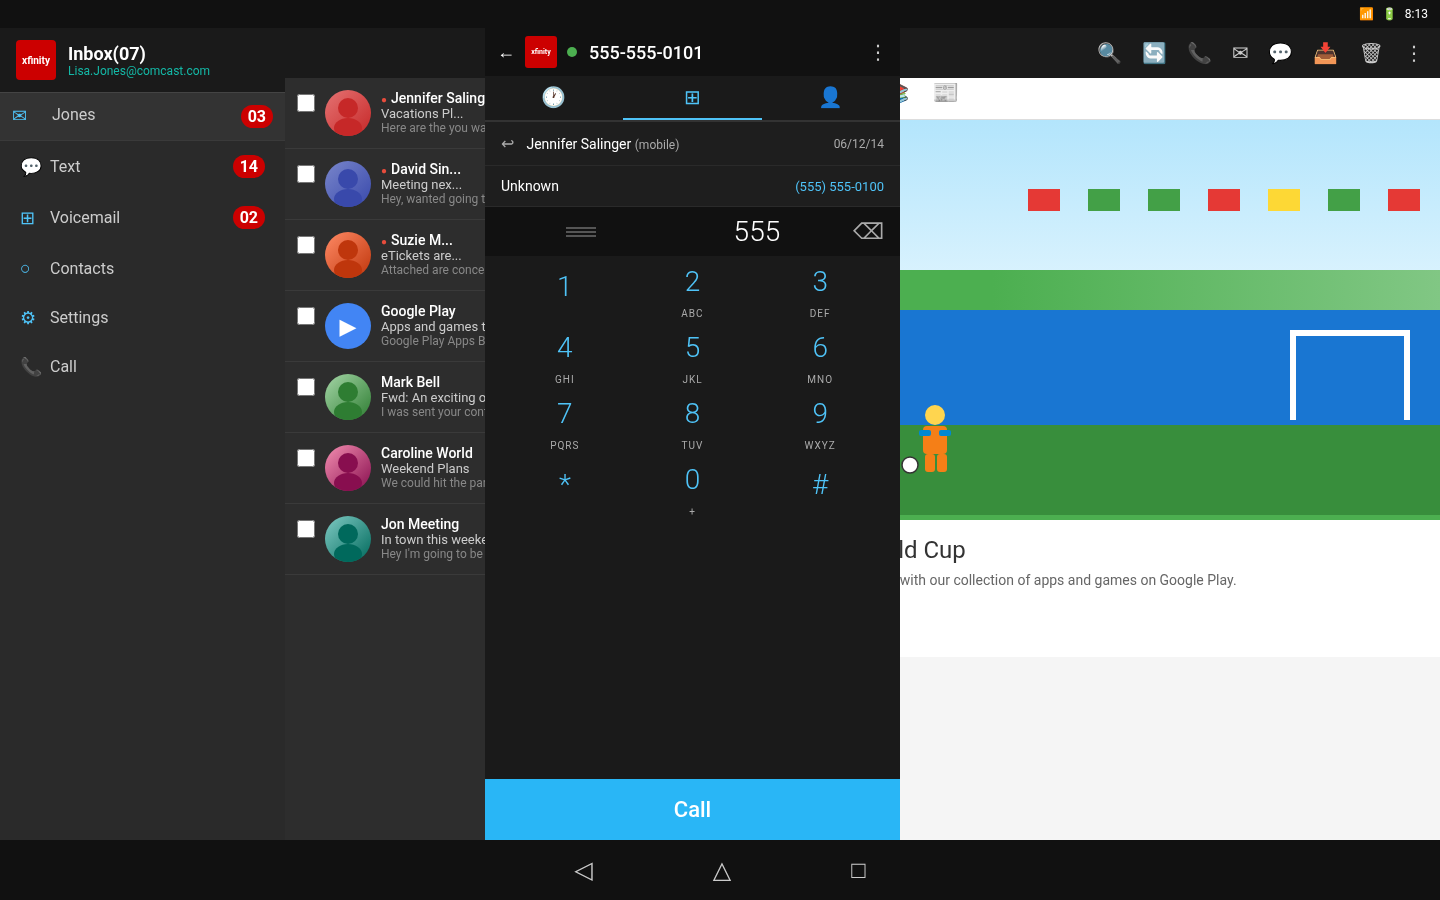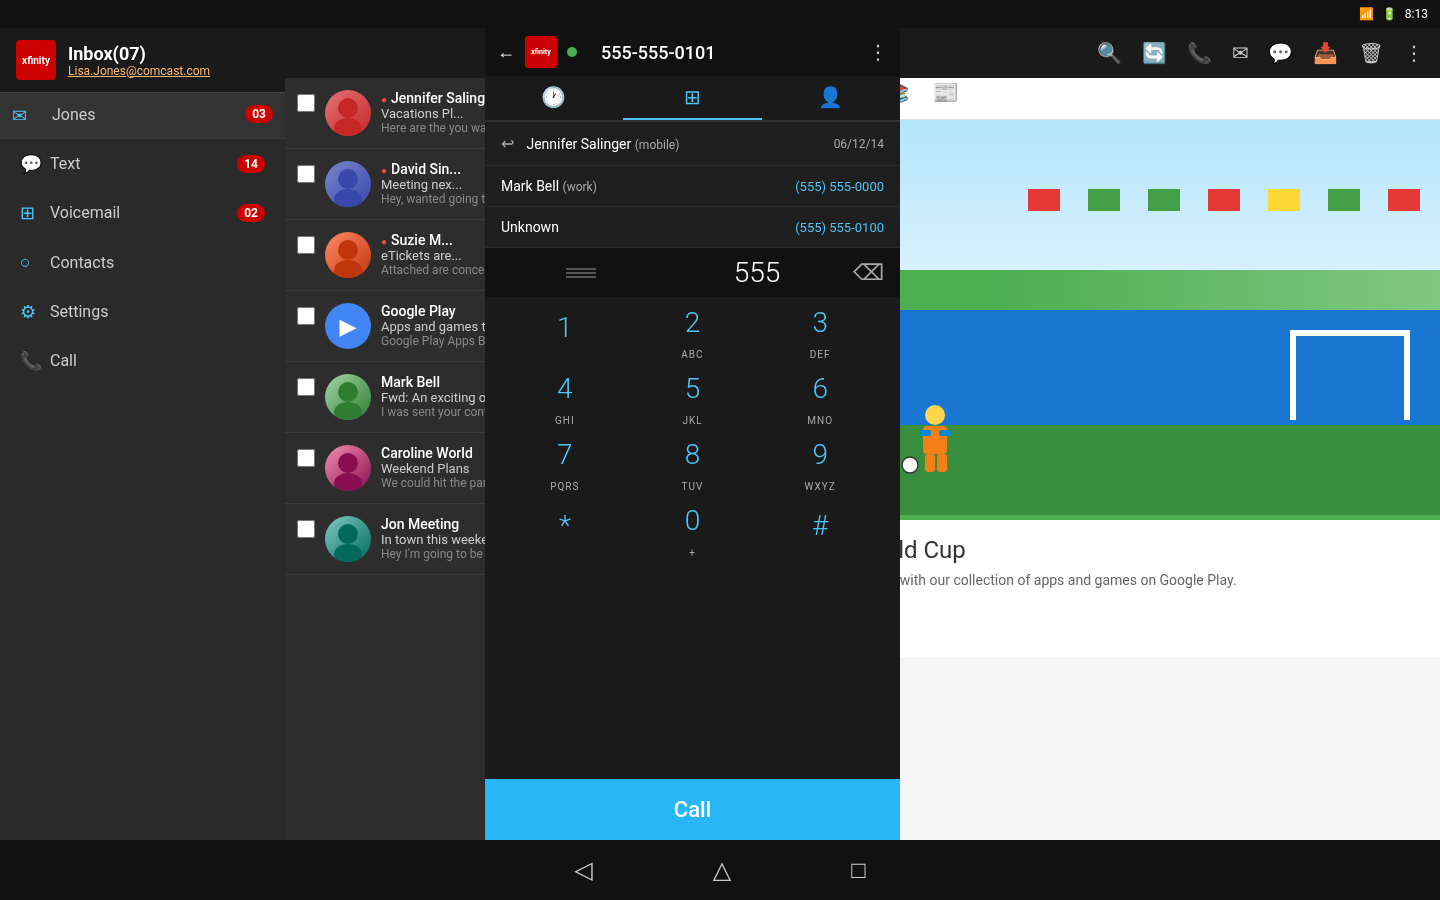--- a/index.html
+++ b/index.html
@@ -21,32 +21,32 @@
     .sidebar-header {
       background: #1a1a1a; padding: 12px 16px; display: flex; align-items: center; gap: 12px;
       border-bottom: 1px solid #444;
     }
     .xfinity-logo {
       width: 40px; height: 40px; background: #c00; border-radius: 4px;
       display: flex; align-items: center; justify-content: center; color: #fff; font-size: 10px; font-weight: bold;
     }
     .sidebar-header-text { color: #fff; }
     .sidebar-header-title { font-size: 18px; font-weight: bold; }
-    .sidebar-header-email { font-size: 12px; color: #fdba74; text-decoration: underline; }
+    .sidebar-header-email { font-size: 12px; color: #14b8a6; }
 
     .sidebar-item {
       display: flex; align-items: center; padding: 14px 20px; cursor: pointer;
       color: #ccc; font-size: 16px; position: relative;
     }
     .sidebar-item.active { background: #333; }
     .sidebar-item-icon { width: 30px; font-size: 18px; color: #4fc3f7; }
     .sidebar-item-label { flex: 1; }
     .badge {
       background: #c00; color: #fff; border-radius: 12px; padding: 2px 7px;
-      font-size: 12px; font-weight: bold; min-width: 22px; text-align: center;
+      font-size: 16px; font-weight: bold; min-width: 22px; text-align: center;
     }
     .sidebar-item.email-item .sidebar-item-icon { color: #4fc3f7; }
 
     
     #email-list {
       position: absolute; top: 28px; left: 285px; width: 410px; bottom: 60px;
       background: #2d2d2d; overflow-y: auto;
     }
     .email-item {
       display: flex; align-items: flex-start; padding: 12px 12px; border-bottom: 1px solid #3a3a3a;
@@ -109,21 +109,21 @@
     }
     .dialer-header {
       background: #111; display: flex; align-items: center; padding: 8px 12px; gap: 10px;
     }
     .dialer-back { color: #fff; font-size: 18px; cursor: pointer; }
     .dialer-xfinity-logo {
       width: 32px; height: 32px; background: #c00; border-radius: 3px;
       display: flex; align-items: center; justify-content: center; color: #fff; font-size: 8px; font-weight: bold;
     }
     .dialer-number-display {
-      flex: 1; display: flex; align-items: center; gap: 24px;
+      flex: 1; display: flex; align-items: center; gap: 12px;
     }
     .dialer-green-dot { width: 10px; height: 10px; background: #4caf50; border-radius: 50%; }
     .dialer-number { color: #fff; font-size: 18px; font-weight: 500; }
     .dialer-menu { color: #ccc; font-size: 20px; cursor: pointer; margin-left: auto; }
 
     .dialer-tabs {
       background: #1a1a1a; display: flex; border-bottom: 2px solid #333;
     }
     .dialer-tab {
       flex: 1; height: 44px; display: flex; align-items: center; justify-content: center;
@@ -136,21 +136,21 @@
     }
     .call-item {
       display: flex; align-items: center; padding: 12px 16px; border-bottom: 1px solid #2a2a2a;
     }
     .call-item-icon { color: #aaa; font-size: 16px; margin-right: 12px; }
     .call-name { color: #fff; font-size: 14px; flex: 1; }
     .call-date { color: #aaa; font-size: 12px; margin-left: 8px; }
     .call-number { color: #4fc3f7; font-size: 13px; }
 
     .dialer-input-row {
-      background: #111; display: flex; align-items: center; justify-content: space-between;
+      background: #111; display: flex; align-items: center; justify-content: flex-end;
       padding: 8px 16px; gap: 16px;
     }
     .dialer-input-lines {
       display: flex; flex-direction: column; gap: 2px; flex: 1; align-items: center;
     }
     .dialer-line { width: 30px; height: 2px; background: #555; }
     .dialer-input-number { color: #fff; font-size: 28px; font-weight: 300; flex: 1; text-align: center; }
     .dialer-backspace { color: #aaa; font-size: 22px; cursor: pointer; }
 
     .keypad {
@@ -449,24 +449,20 @@
     <div class="dialer-tab" style="font-size:20px;">👤</div>
   </div>
 
   <div class="call-history">
     <div class="call-item">
       <span class="call-item-icon">↩</span>
       <span class="call-name">Jennifer Salinger <span style="color:#aaa; font-size:12px;">(mobile)</span></span>
       <span class="call-date">06/12/14</span>
     </div>
     <div class="call-item">
-      <span class="call-name">Mark Bell <span style="color:#aaa; font-size:12px;">(work)</span></span>
-      <span class="call-number">(555) 555-0000</span>
-    </div>
-    <div class="call-item">
       <span class="call-name">Unknown</span>
       <span class="call-number">(555) 555-0100</span>
     </div>
   </div>
 
   <div class="dialer-input-row">
     <div class="dialer-input-lines">
       <div class="dialer-line"></div>
       <div class="dialer-line"></div>
       <div class="dialer-line"></div>

